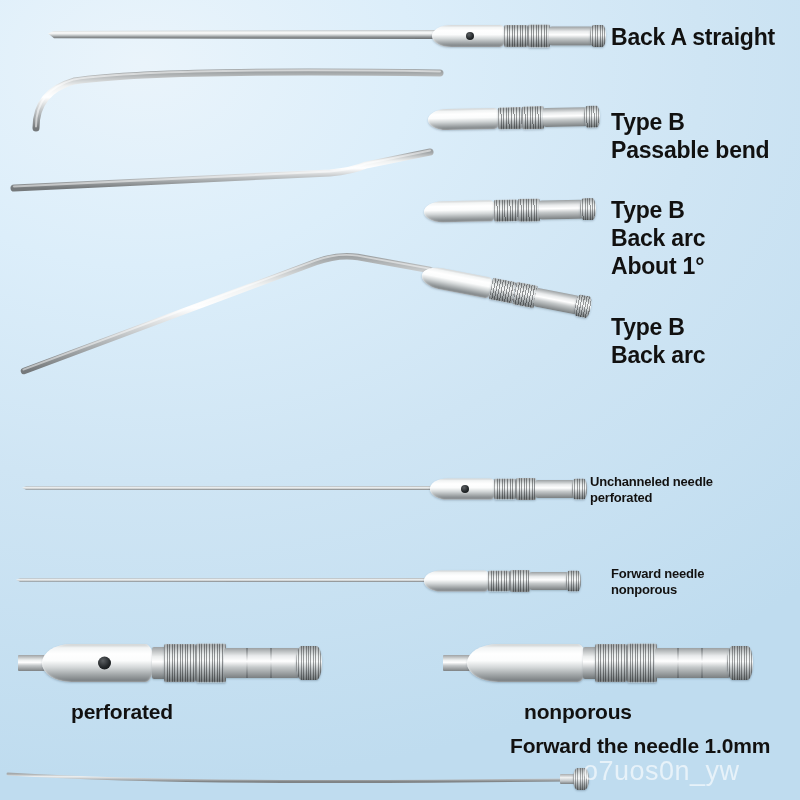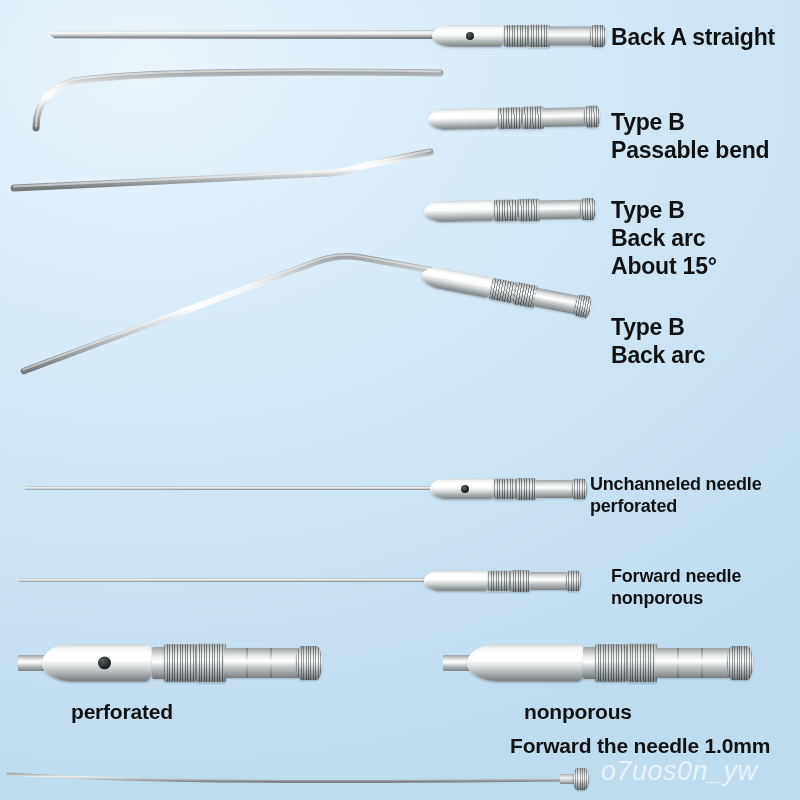--- a/index.html
+++ b/index.html
@@ -19,21 +19,21 @@
     position:absolute;
     color:#111;
     font-weight:bold;
     letter-spacing:-0.2px;
     line-height:1.22;
     white-space:nowrap;
     text-shadow:0 0 1px rgba(255,255,255,0.25);
   }
   .lbl-lg{font-size:23px;}
   .lbl-md{font-size:21px;}
-  .lbl-sm{font-size:18px;}
+  .lbl-sm{font-size:13px;}
   .watermark{
     position:absolute;
     color:rgba(255,255,255,0.62);
     font-size:27px;
     letter-spacing:0.5px;
     white-space:nowrap;
     font-weight:normal;
   }
 
   
@@ -194,21 +194,21 @@
       <div class="piece p-paddle" style="left:0;width:72px;height:21px;"></div>
       <div class="piece p-knurl" style="left:70px;width:24px;height:22px;"></div>
       <div class="piece p-knurl" style="left:94px;width:22px;height:23px;"></div>
       <div class="piece p-body" style="left:115px;width:44px;height:19px;"></div>
       <div class="piece p-cap" style="left:156px;width:16px;height:22px;"></div>
     </div>
 
     <div class="label lbl-lg" style="left:611px;top:196px;">
       <div>Type B</div>
       <div>Back arc</div>
-      <div>About 15°</div>
+      <div>About 1°</div>
     </div>
   </div>
 
   <div>
     <svg class="curve" style="left:0px;top:245px;width:460px;height:140px;">
       <defs>
         <linearGradient id="gradD" x1="0" y1="0" x2="0" y2="1">
           <stop offset="0%" stop-color="#9ea2a4"></stop>
           <stop offset="25%" stop-color="#eff1f1"></stop>
           <stop offset="45%" stop-color="#ffffff"></stop>
@@ -323,18 +323,18 @@
         </linearGradient>
       </defs>
       <path d="M8,18 C180,28 380,26 566,24" fill="none" stroke="url(#gradE)" stroke-width="3" stroke-linecap="round"></path>
     </svg>
 
     <div class="hub" style="left:560px;top:766px;width:40px;height:26px;">
       <div class="piece p-mush-stem" style="left:0;width:16px;height:10px;"></div>
       <div class="piece p-mush-head" style="left:13px;width:16px;height:22px;"></div>
     </div>
 
-    <div class="watermark" style="left:601px;top:756px;font-style:italic;">
+    <div class="watermark" style="left:583px;top:756px;">
       <span>o7uos0n_yw</span>
     </div>
   </div>
 
 </div>
 
 </body></html>

